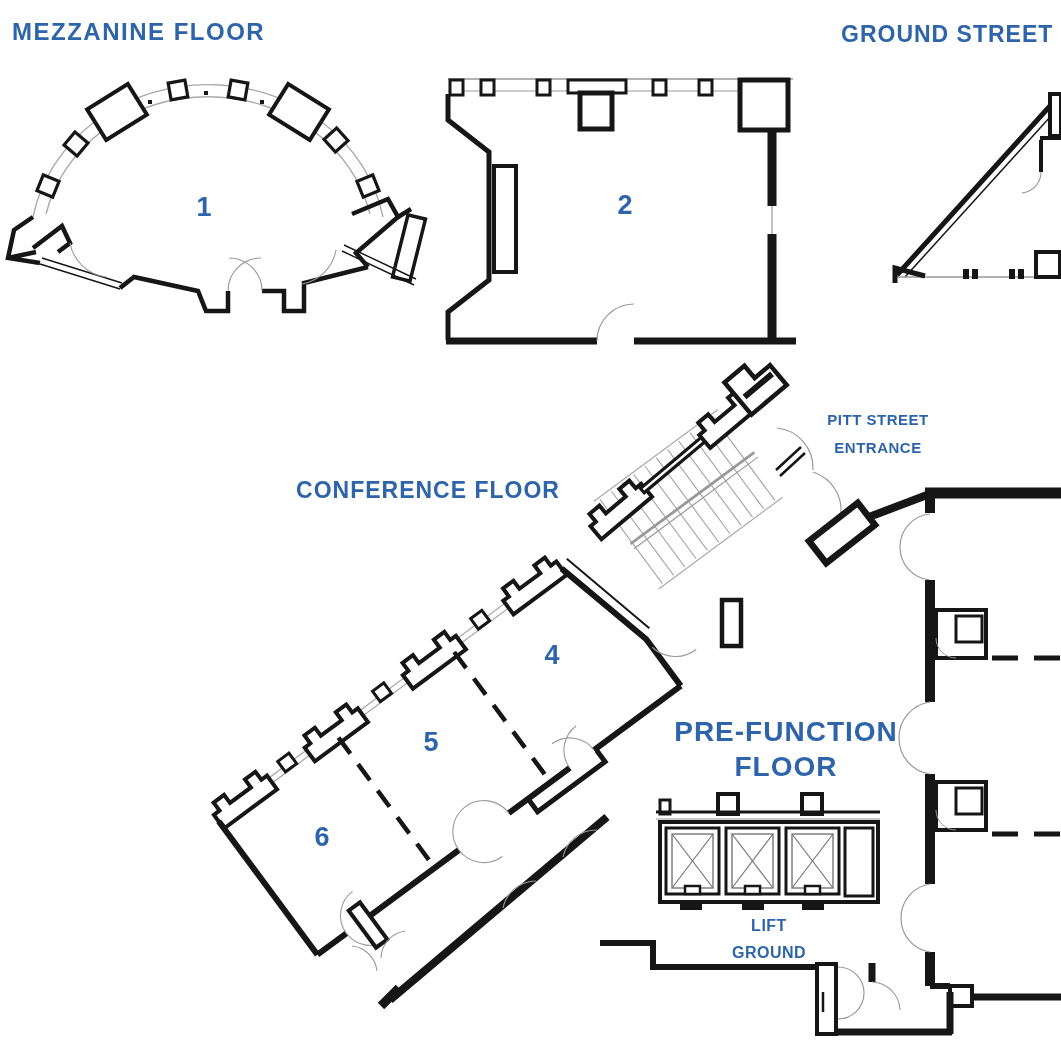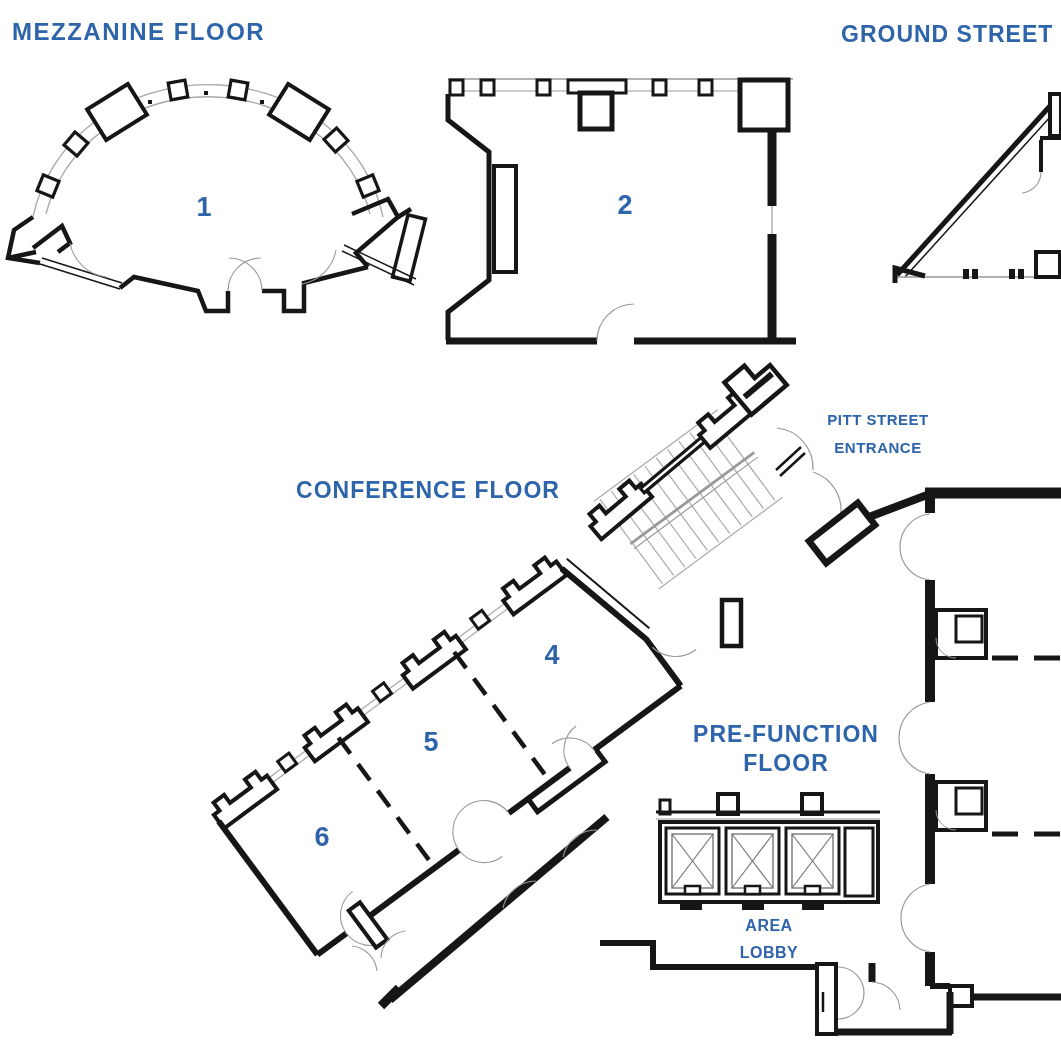--- a/index.html
+++ b/index.html
@@ -13,21 +13,21 @@
   .ga{stroke:#aaa;fill:none;}
   .wh{stroke:#fff;fill:none;}
   .dash{stroke-dasharray:20 13;}
   .dash2{stroke-dasharray:26 16;}
   .lbl{position:absolute;color:#2d64aa;font-weight:600;white-space:nowrap;z-index:5;}
   .ctr{transform:translate(-50%,-50%);text-align:center;}
   .title{font-size:24px;letter-spacing:1.5px;}
   .title2{font-size:23px;letter-spacing:1px;}
   .small{font-size:15px;font-weight:700;letter-spacing:0.5px;line-height:1.85;}
   .small2{font-size:16px;font-weight:700;letter-spacing:0.5px;line-height:1.7;}
-  .big{font-size:23px;letter-spacing:1px;line-height:1.25;}
+  .big{font-size:28px;letter-spacing:1px;line-height:1.25;}
   .num{font-size:27px;font-weight:600;}
   .lbl span{display:block;}
 </style>
 </head>
 <body>
 
 <div class="stage">
 
 <svg width="1061" height="1061" viewBox="0 0 1061 1061">
   <defs>
@@ -232,22 +232,22 @@
   <span>PITT STREET</span>
   <span>ENTRANCE</span>
 </div>
 
 <div class="lbl big ctr" style="left:786px;top:749px;">
   <span>PRE-FUNCTION</span>
   <span>FLOOR</span>
 </div>
 
 <div class="lbl small2 ctr" style="left:769px;top:939px;">
-  <span>AREA</span>
-  <span>LOBBY</span>
+  <span>LIFT</span>
+  <span>GROUND</span>
 </div>
 
 <div class="lbl num ctr" style="left:204px;top:207px;">1</div>
 <div class="lbl num ctr" style="left:625px;top:205px;">2</div>
 <div class="lbl num ctr" style="left:552px;top:655px;">4</div>
 <div class="lbl num ctr" style="left:431px;top:742px;">5</div>
 <div class="lbl num ctr" style="left:322px;top:837px;">6</div>
 
 </div>
 

